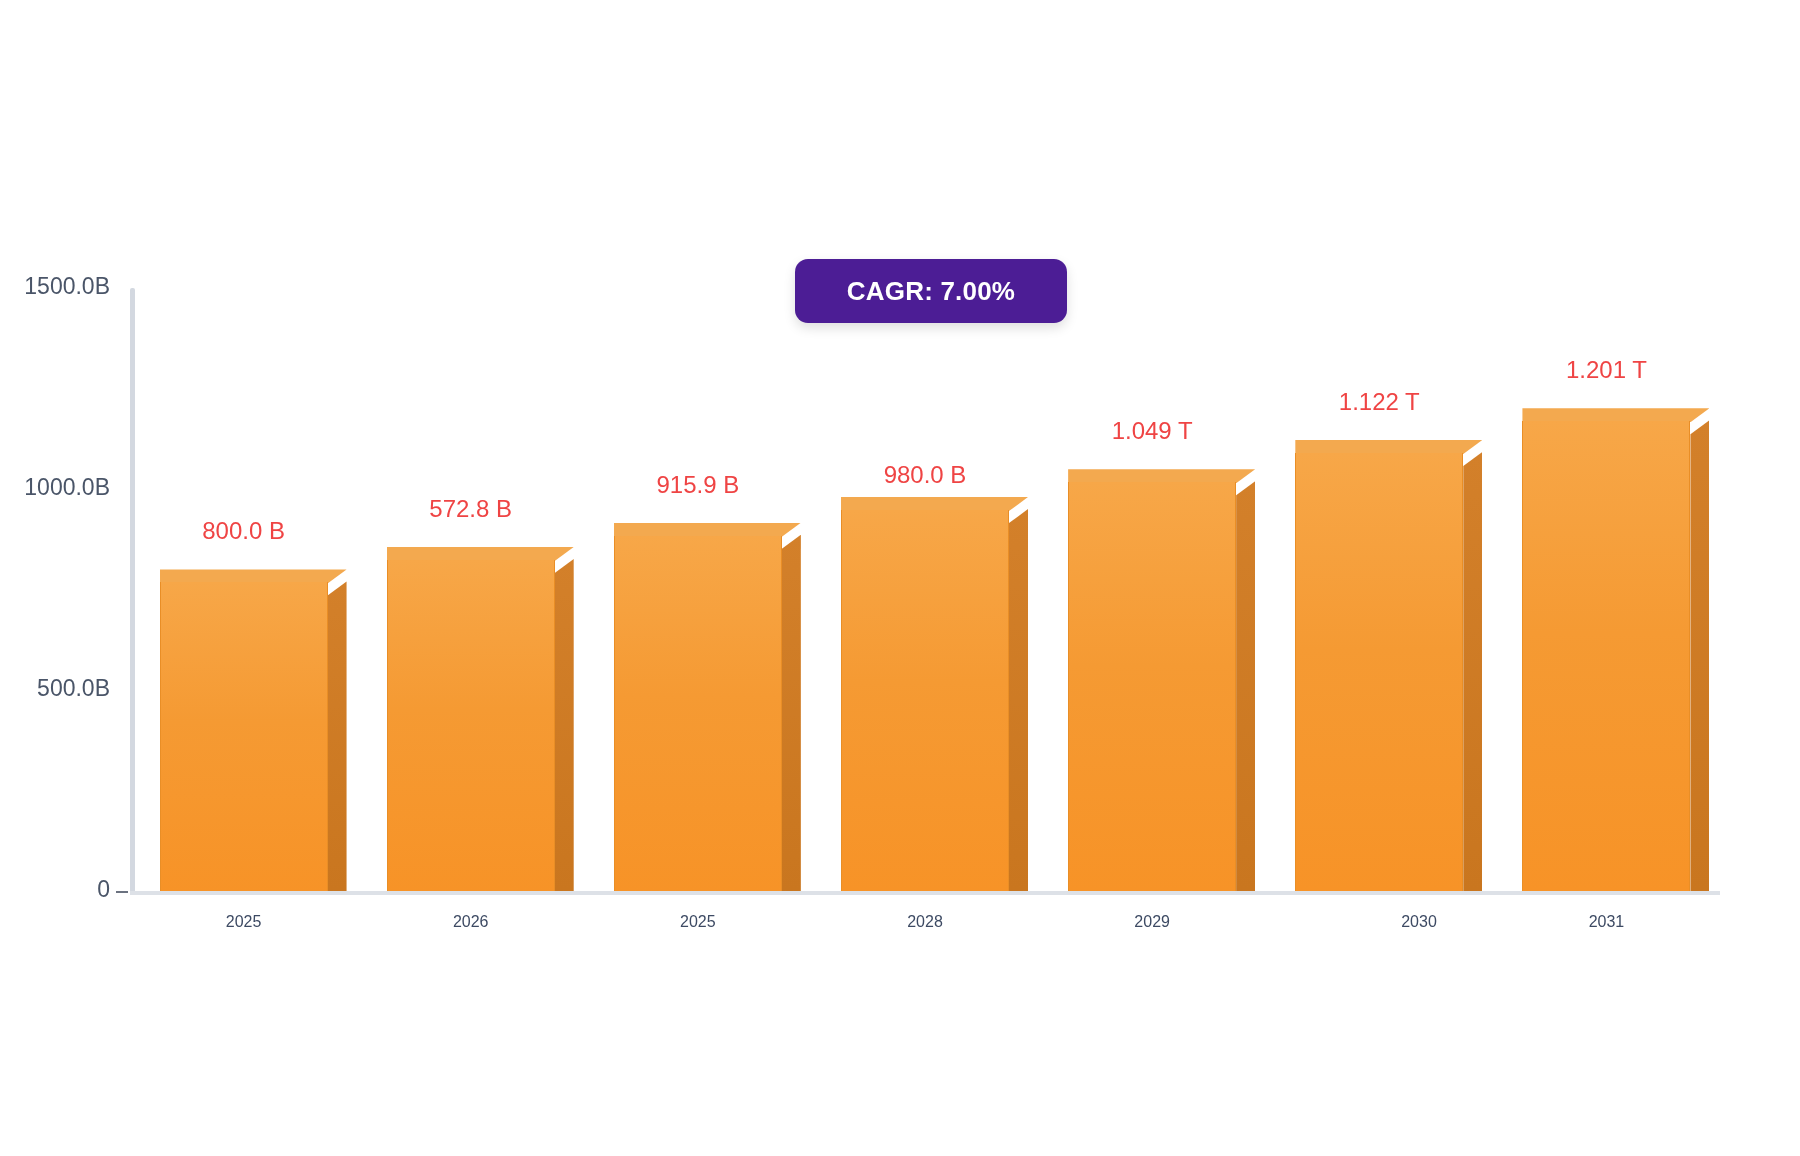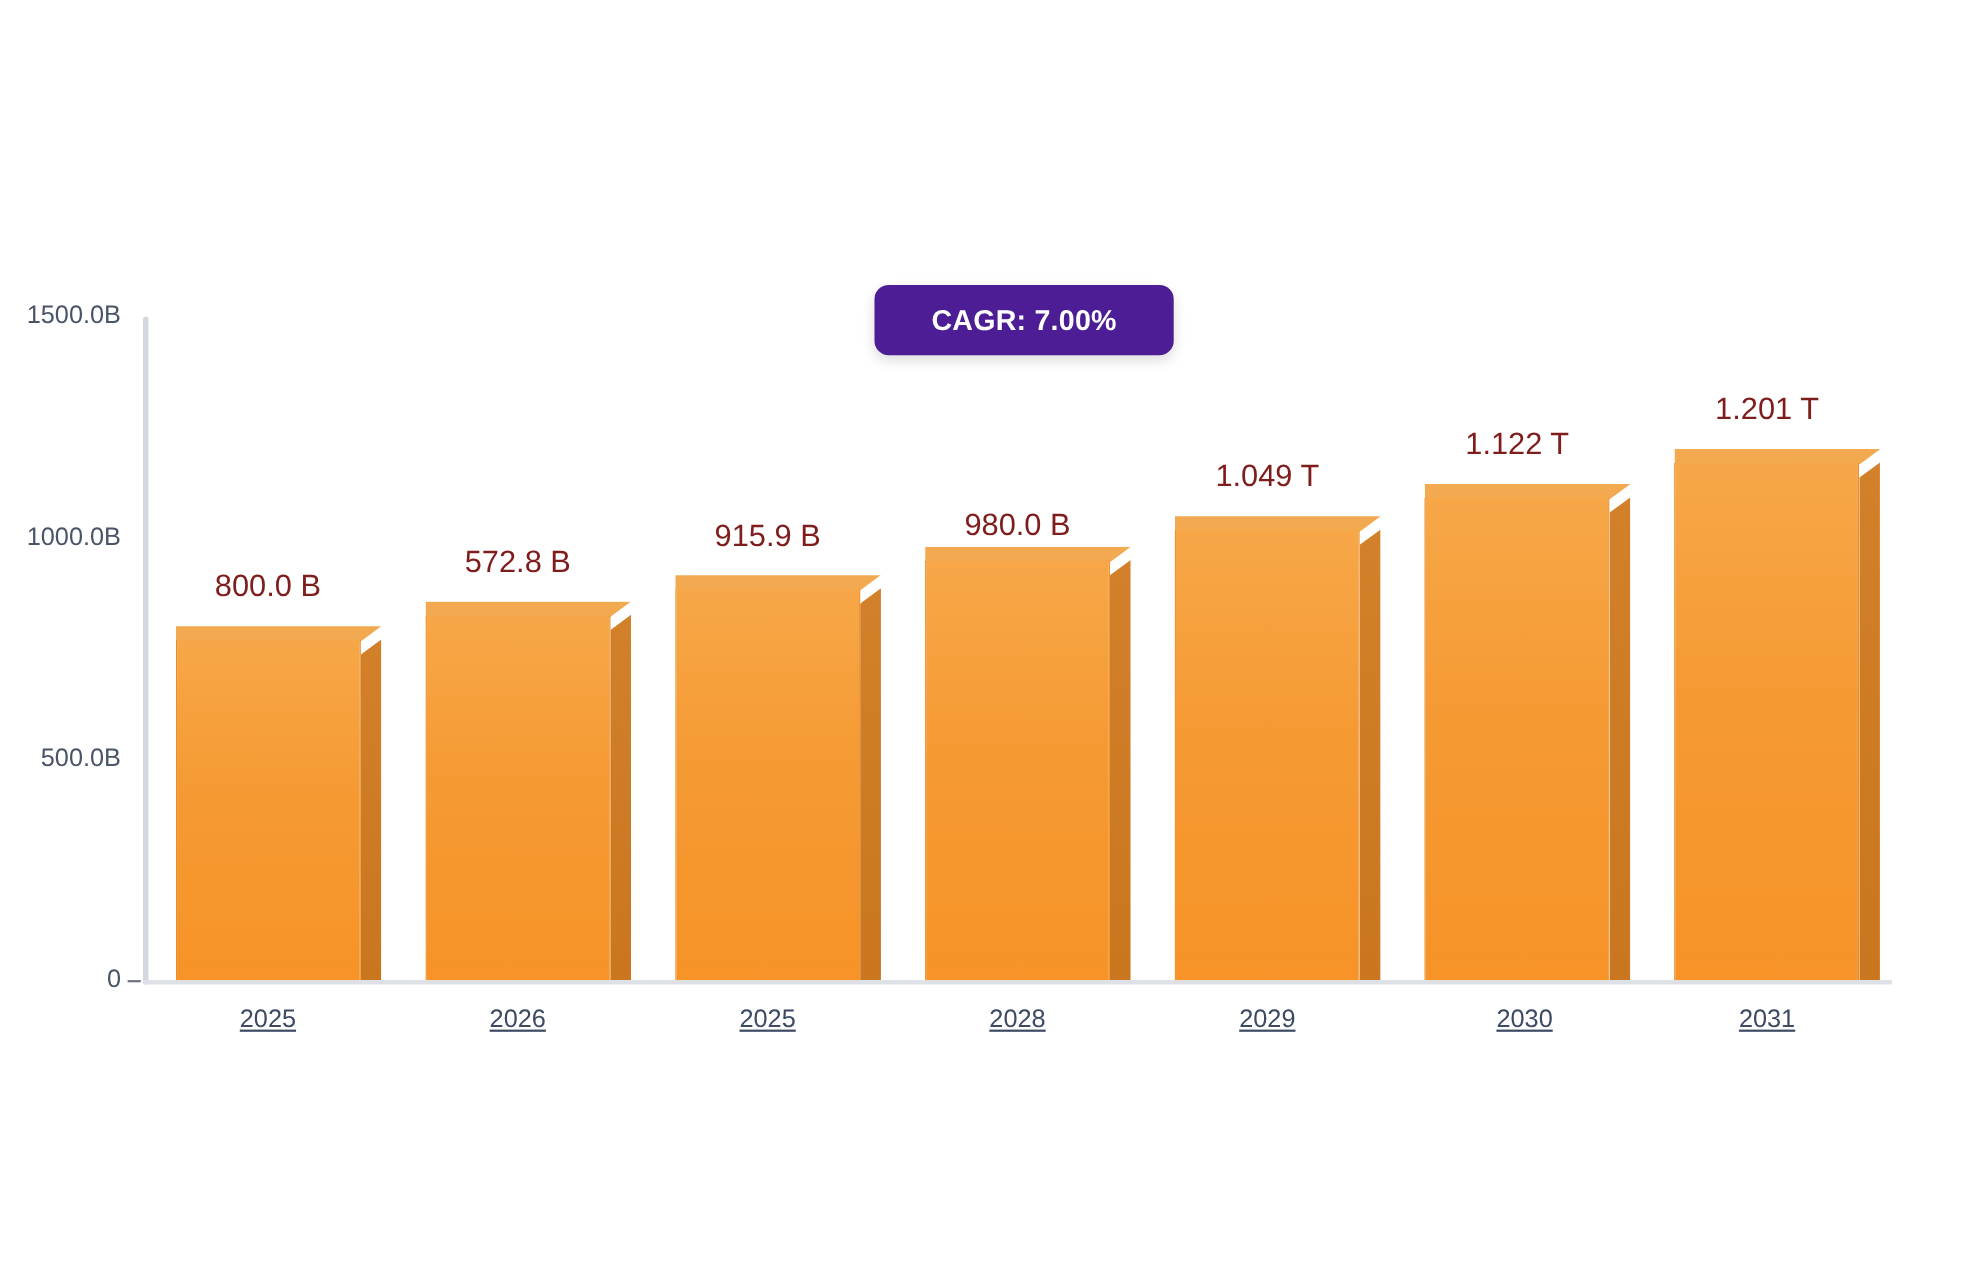--- a/index.html
+++ b/index.html
@@ -135,34 +135,33 @@
   }
   .bar-top {
     position: absolute;
     height: 14px;
     background: #f3a94f;
   }
 
   .bar-label {
     position: absolute;
     text-align: center;
-    font-size: 28px;
-    color: #7f1d1d;
+    font-size: 24px;
+    color: #ef4444;
     white-space: nowrap;
   }
 
   
   .xlabel {
     position: absolute;
     top: 625px;
     text-align: center;
-    font-size: 23px;
+    font-size: 16px;
     color: #3d4a63;
     white-space: nowrap;
-    text-decoration: underline;
   }
 
   
   #logo {
     position: absolute;
     left: 1505px;
     top: 1043px;
     width: 200px;
     height: 62px;
   }
@@ -232,19 +231,19 @@
           <div class="bar-front" style="height: 469.802px;"></div>
         </div>
         <div class="bar-label" style="left: 1356.43px; width: 240px; top: 68.198px;">1.201 T</div>
       </div>
     <div id="xlabels">
         <div class="xlabel" style="left: 23.5714px; width: 180px;">2025</div>
         <div class="xlabel" style="left: 250.714px; width: 180px;">2026</div>
         <div class="xlabel" style="left: 477.857px; width: 180px;">2025</div>
         <div class="xlabel" style="left: 705px; width: 180px;">2028</div>
         <div class="xlabel" style="left: 932.143px; width: 180px;">2029</div>
-        <div class="xlabel" style="left: 1166px; width: 180px; text-align: center;">2030</div>
+        <div class="xlabel" style="left: 1199px; width: 180px; text-align: center;">2030</div>
         <div class="xlabel" style="left: 1386.43px; width: 180px;">2031</div>
       </div>
   </div>
 
 
 </div>
 
 </body></html>

